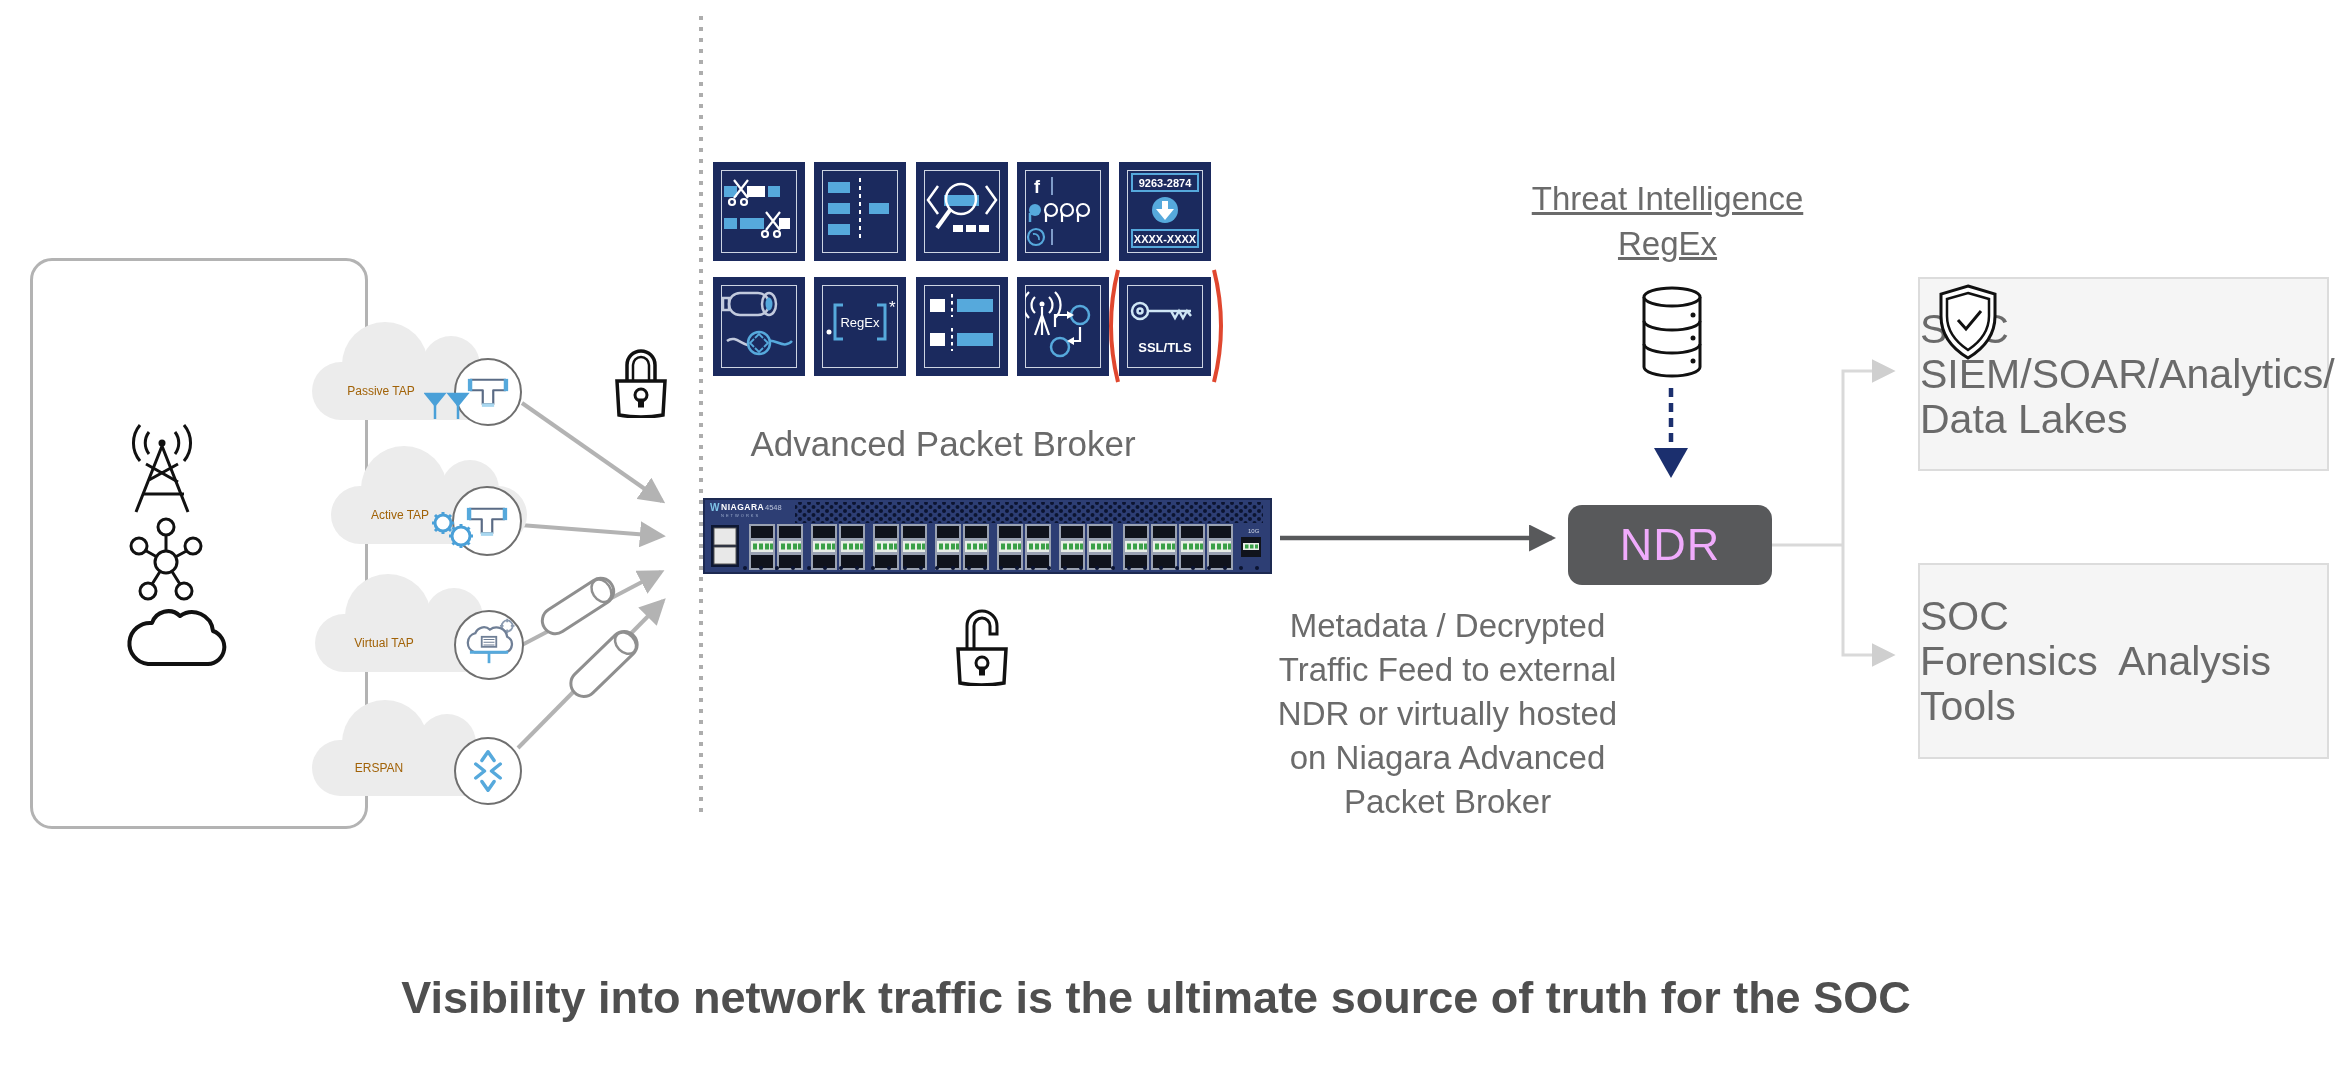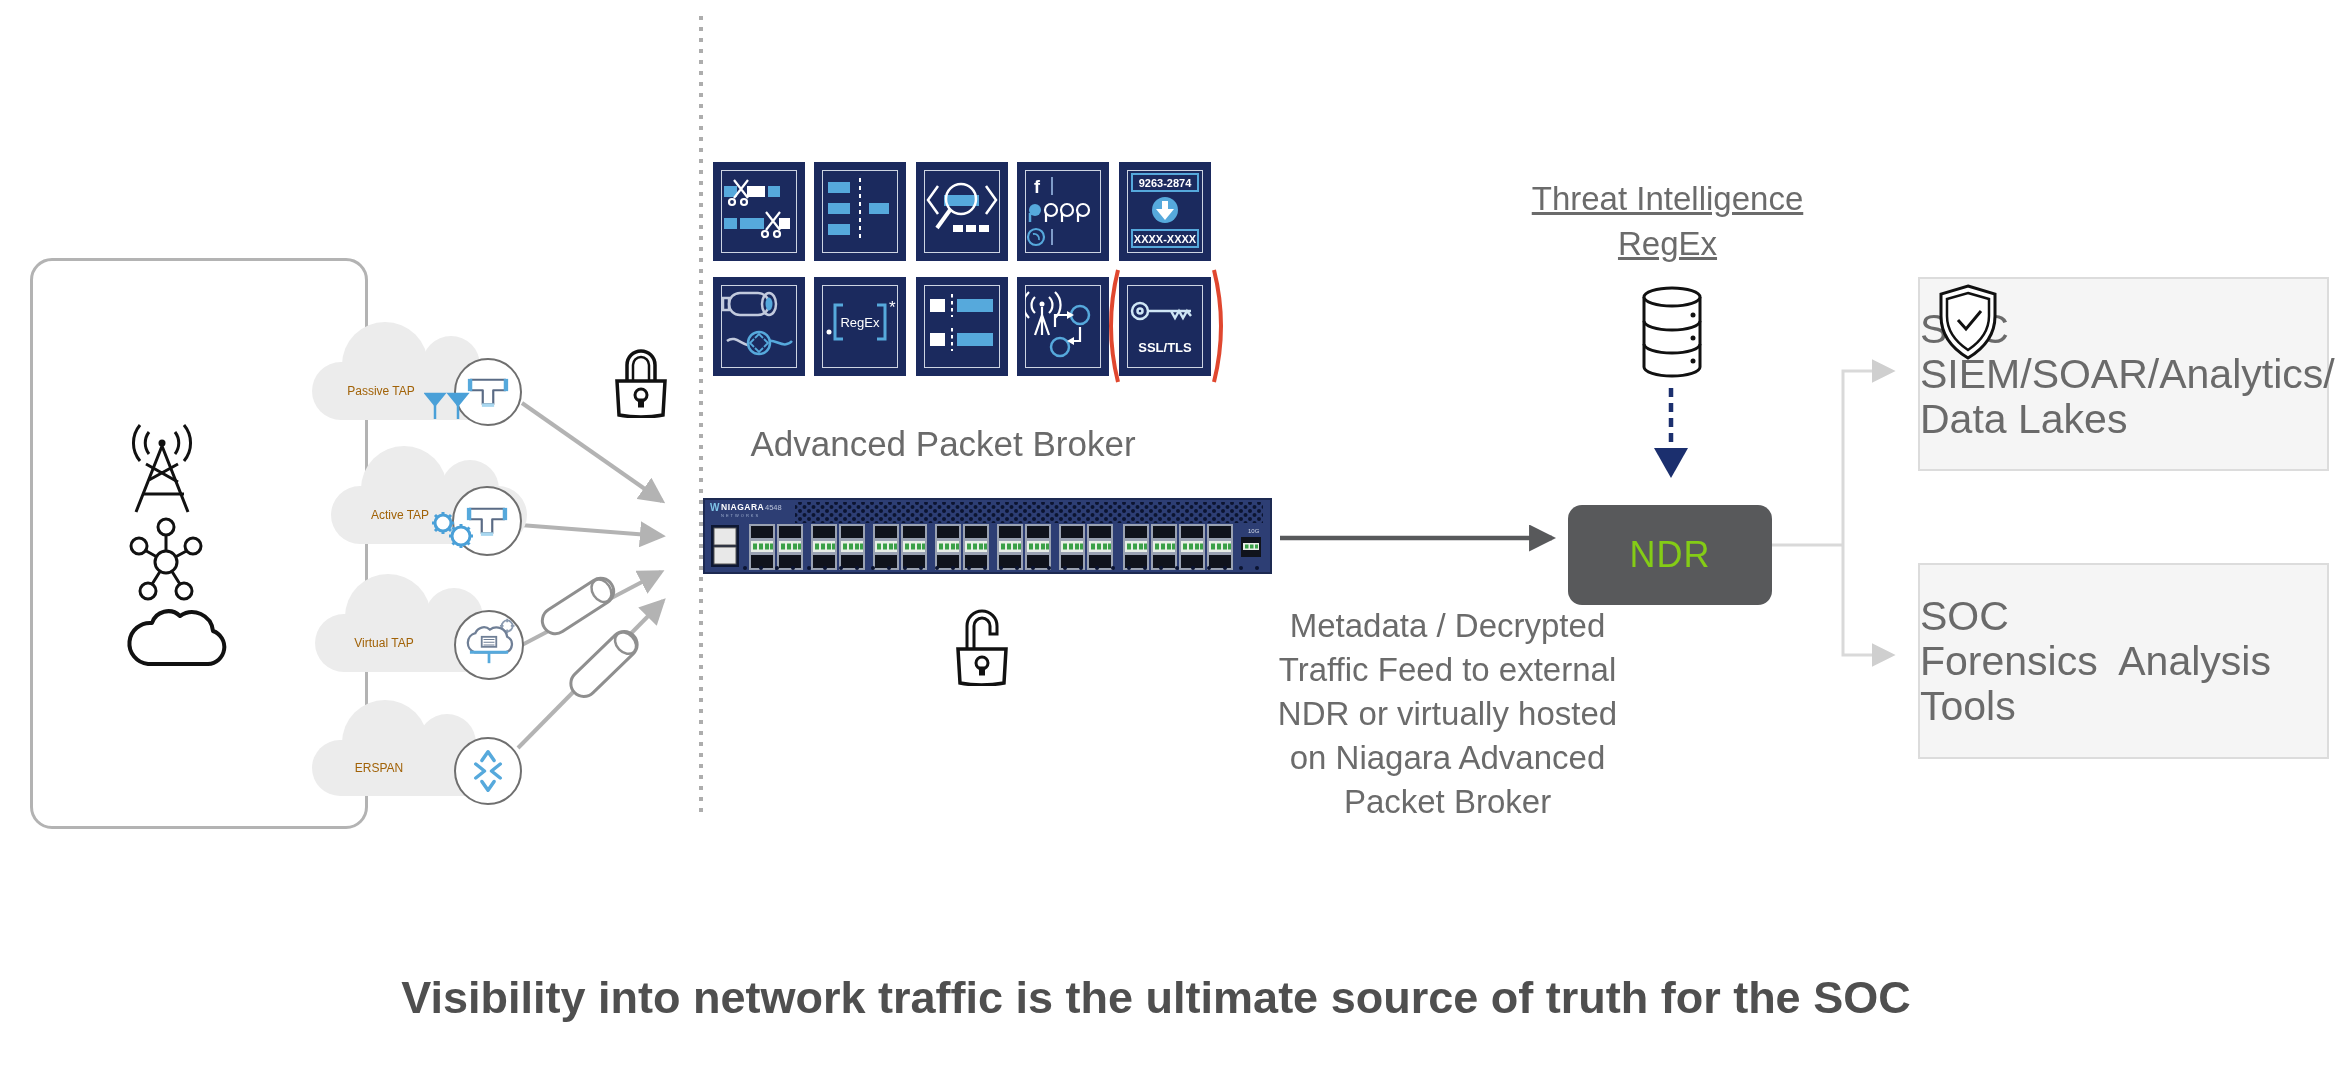--- a/index.html
+++ b/index.html
@@ -22,22 +22,22 @@
     display:flex;align-items:center;justify-content:center;}
 
   
   .tile{position:absolute;width:92px;height:99px;background:#1b2a5e;z-index:2;}
   .tile .inner{position:absolute;inset:8px;border:1.5px solid #cdd4e2;}
   .tile svg{position:absolute;inset:8px;}
   .apb-title{left:653px;top:424px;width:580px;text-align:center;font-size:35px;color:#6a6a6a;z-index:2;}
   .ti-text{left:1495px;top:176px;width:345px;text-align:center;font-size:33px;line-height:45px;color:#6b6b6b;text-decoration:underline;}
   .meta-text{left:1250px;top:604px;width:395px;text-align:center;font-size:33px;line-height:44px;color:#6b6b6b;}
 
-  .ndr-box{left:1568px;top:505px;width:204px;height:100px;background:#58595b;border-radius:14px;
-    display:flex;align-items:center;justify-content:center;color:#84cc16;font-size:36px;letter-spacing:1px;}
+  .ndr-box{left:1568px;top:505px;width:204px;height:80px;background:#58595b;border-radius:14px;
+    display:flex;align-items:center;justify-content:center;color:#f0abfc;font-size:45px;letter-spacing:1px;}
 
   .soc-box{width:407px;background:#f5f5f5;border:2px solid #dcdcdc;display:flex;flex-direction:column;
     align-items:flex-start;justify-content:center;color:#6a6a6a;font-size:41px;line-height:45px;text-align:center;}
   .soc-line{white-space:pre-wrap;}
   .soc1{left:1918px;top:277px;height:190px;}
   .soc2{left:1918px;top:563px;height:192px;}
 
   .caption{left:0;top:972px;width:2312px;text-align:center;font-size:45px;font-weight:bold;color:#4f4f4f;}
 
   .layer{left:0;top:0;z-index:1;}

